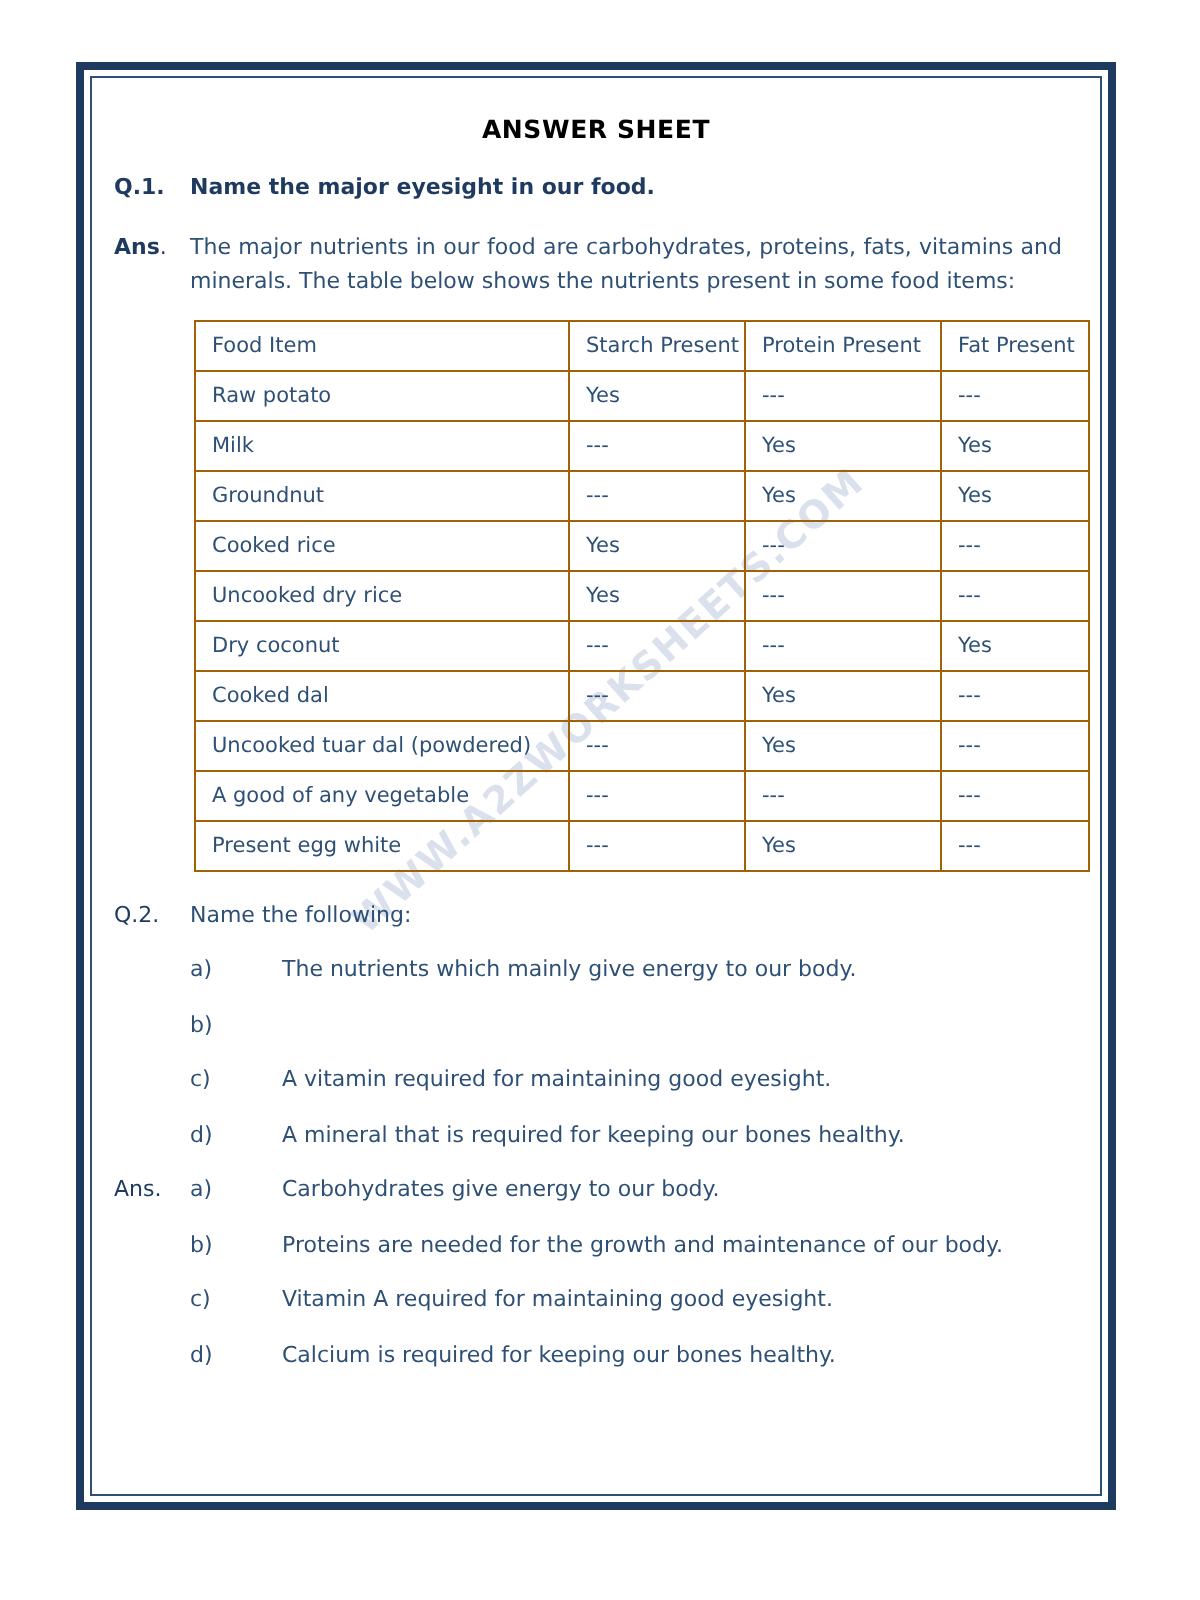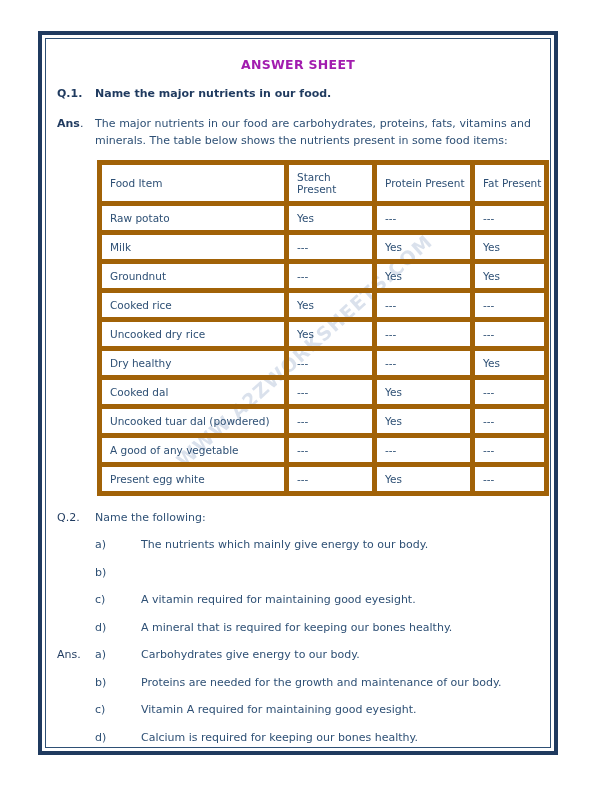--- a/index.html
+++ b/index.html
@@ -71,21 +71,21 @@
     top: 9px;
     right: 9px;
     bottom: 9px;
     z-index: 10;
   }
 
   .sheet-title {
     text-align: center;
     font-size: 12.5px;
     font-weight: bold;
-    color: #a21caf;
+    color: #000000;
     letter-spacing: 0.3px;
     margin: 13px 0 0 0;
   }
 
   
   .qa-row {
     display: flex;
     align-items: flex-start;
     margin-top: 13px;
     justify-content: space-between;
@@ -147,21 +147,21 @@
 
   
   .nutrient-table {
     border-collapse: collapse;
     margin: 11px 0 0 46px;
     width: 447px;
     table-layout: fixed;
   }
   .nutrient-table th,
   .nutrient-table td {
-    border: 5px solid #a16207;
+    border: 1px solid #a16207;
     font-size: 10.5px;
     font-weight: normal;
     color: #2e5075;
     text-align: left;
     padding: 6px 0 6px 8px;
     height: 17px;
     box-sizing: border-box;
     background: transparent;
   }
   .col-food { width: 187px; }
@@ -178,21 +178,21 @@
   <div class="watermark">
     <span>WWW.A2ZWORKSHEETS.COM</span>
   </div>
 
   <div class="content">
 
     <div class="sheet-title">ANSWER SHEET</div>
 
     <div class="qa-row">
       <div class="qa-label bold">Q.1.</div>
-      <div class="qa-text bold">Name the major nutrients in our food.</div>
+      <div class="qa-text bold">Name the major eyesight in our food.</div>
     </div>
 
     <div class="qa-row">
       <div class="qa-label"><b>Ans</b><span class="dot">.</span></div>
       <div class="qa-text">The major nutrients in our food are carbohydrates, proteins, fats, vitamins and minerals. The table below shows the nutrients present in some food items:</div>
     </div>
 
     <table class="nutrient-table">
       <thead>
         <tr>
@@ -227,21 +227,21 @@
           <td>---</td>
           <td>---</td>
         </tr>
         <tr>
           <td>Uncooked dry rice</td>
           <td>Yes</td>
           <td>---</td>
           <td>---</td>
         </tr>
         <tr>
-          <td>Dry healthy</td>
+          <td>Dry coconut</td>
           <td>---</td>
           <td>---</td>
           <td>Yes</td>
         </tr>
         <tr>
           <td>Cooked dal</td>
           <td>---</td>
           <td>Yes</td>
           <td>---</td>
         </tr>

